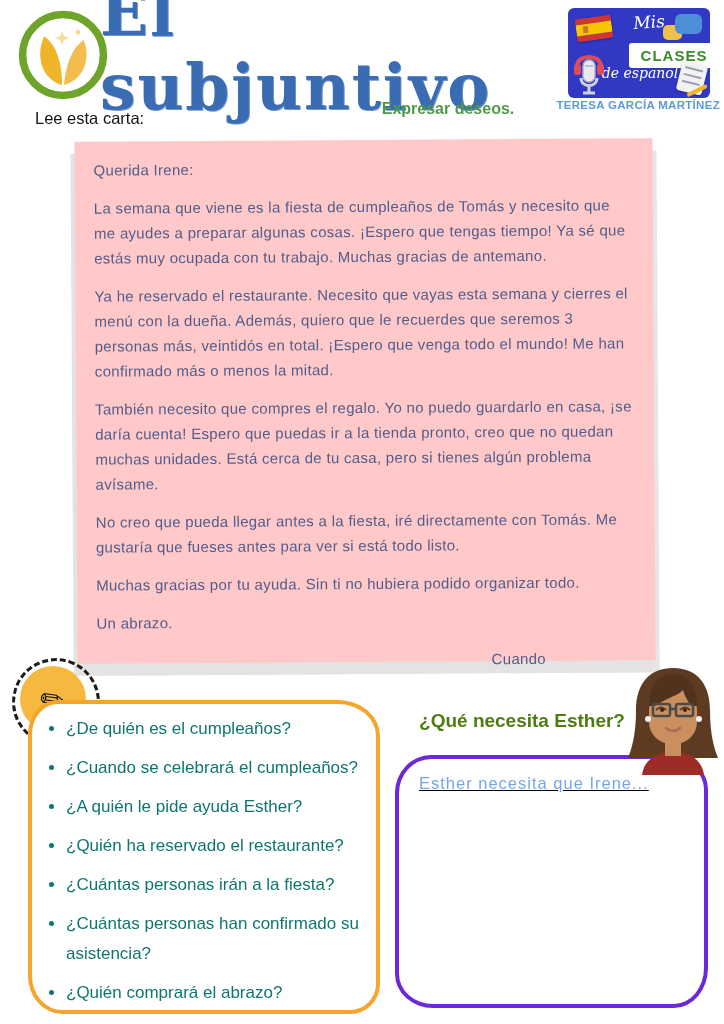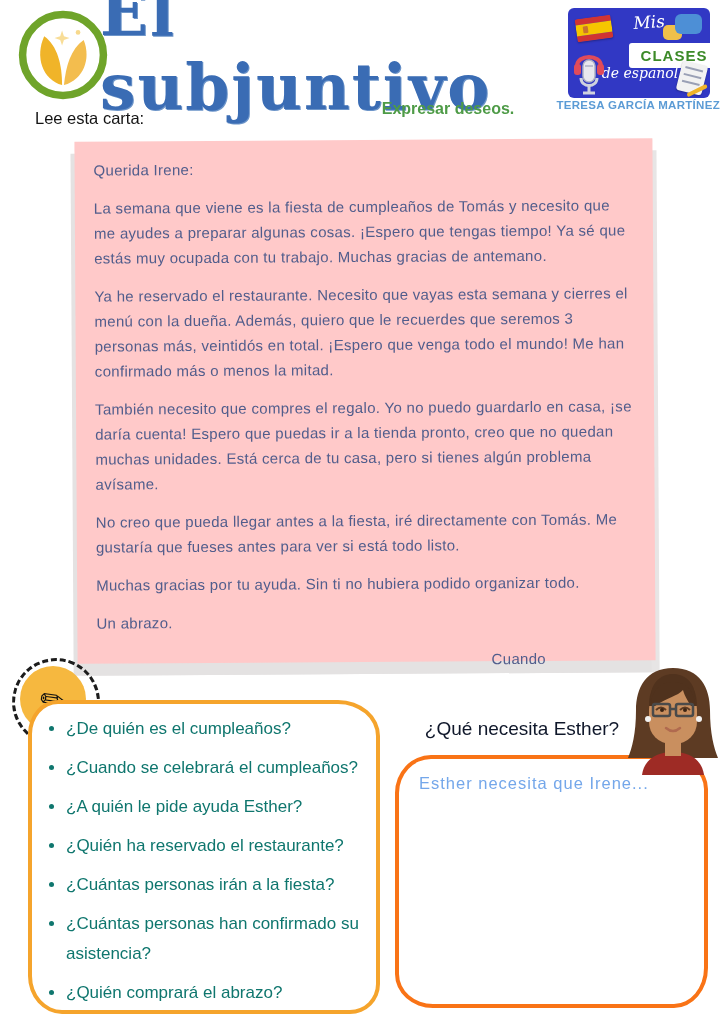--- a/index.html
+++ b/index.html
@@ -55,23 +55,23 @@
   .pencil-badge{position:absolute;left:20px;top:666px;width:66px;height:66px;background:#f6b83f;
         border-radius:50%;display:flex;align-items:center;justify-content:center;}
   .pencil-badge span{font-size:30px;color:#111;transform:rotate(8deg);}
   .orange-box{position:absolute;left:28px;top:700px;width:344px;height:306px;
         border:4px solid #f5a42c;border-radius:30px 42px 30px 34px/34px 36px 30px 38px;background:#fff;}
   .orange-box ul{margin:0;padding:10px 8px 0 34px;list-style:disc;}
   .orange-box li{font-size:17px;line-height:30px;margin-bottom:9px;color:#0f766e;}
 
   
   .task-heading{position:absolute;left:412px;top:710px;width:220px;text-align:center;
-        font-size:19px;font-weight:normal;color:#0f172a;margin-top:8px;}
+        font-size:19px;font-weight:bold;color:#4d7c0f;}
   .blue-box{position:absolute;left:395px;top:755px;width:305px;height:245px;
-        border:4px solid #f97316;border-radius:36px 40px 34px 38px/38px 34px 40px 34px;background:#fff;}
+        border:4px solid #6d28d9;border-radius:36px 40px 34px 38px/38px 34px 40px 34px;background:#fff;text-decoration:underline;}
   .blue-box .prompt{padding:15px 18px 0 20px;font-size:16.5px;letter-spacing:1px;color:#74a7ea;}
   .avatar{position:absolute;left:622px;top:662px;width:102px;height:113px;}
 </style>
 </head>
 <body>
 
 <div class="page">
 
   <div class="logo-left">
     <svg width="94" height="94" viewBox="0 0 100 100">

